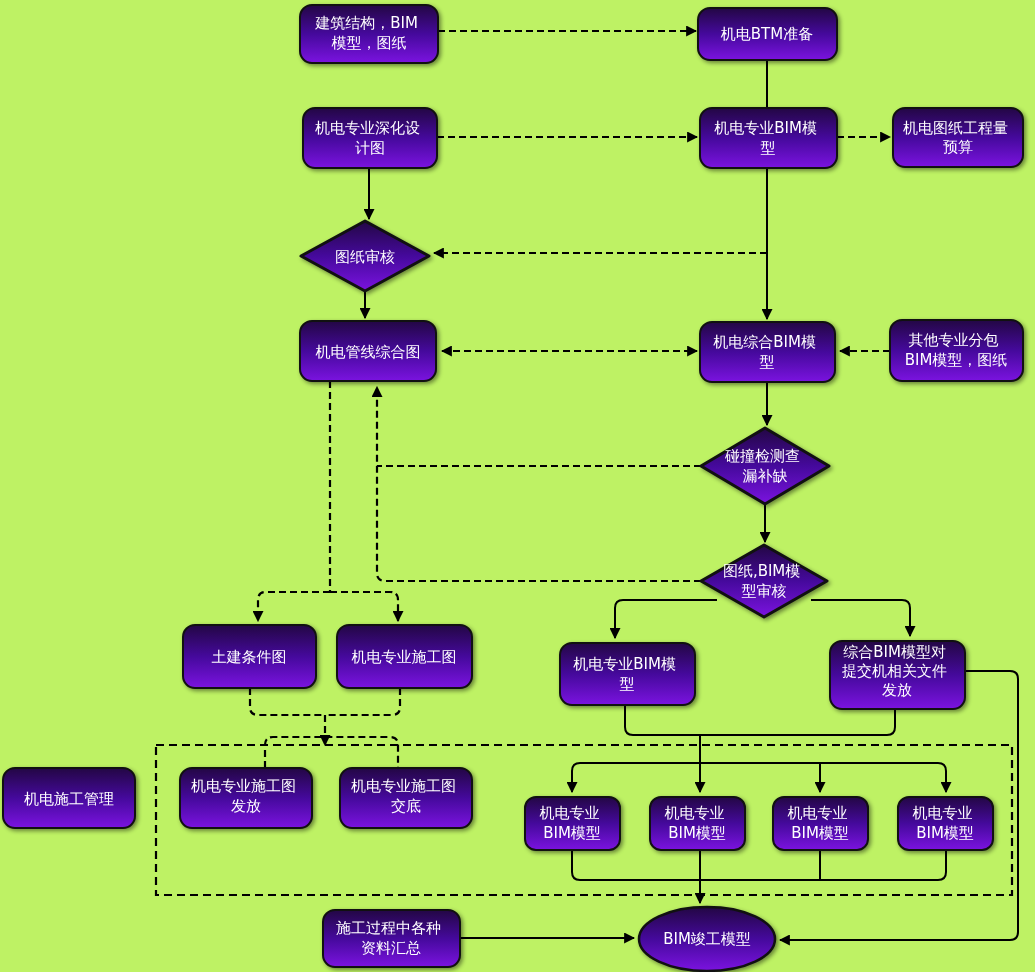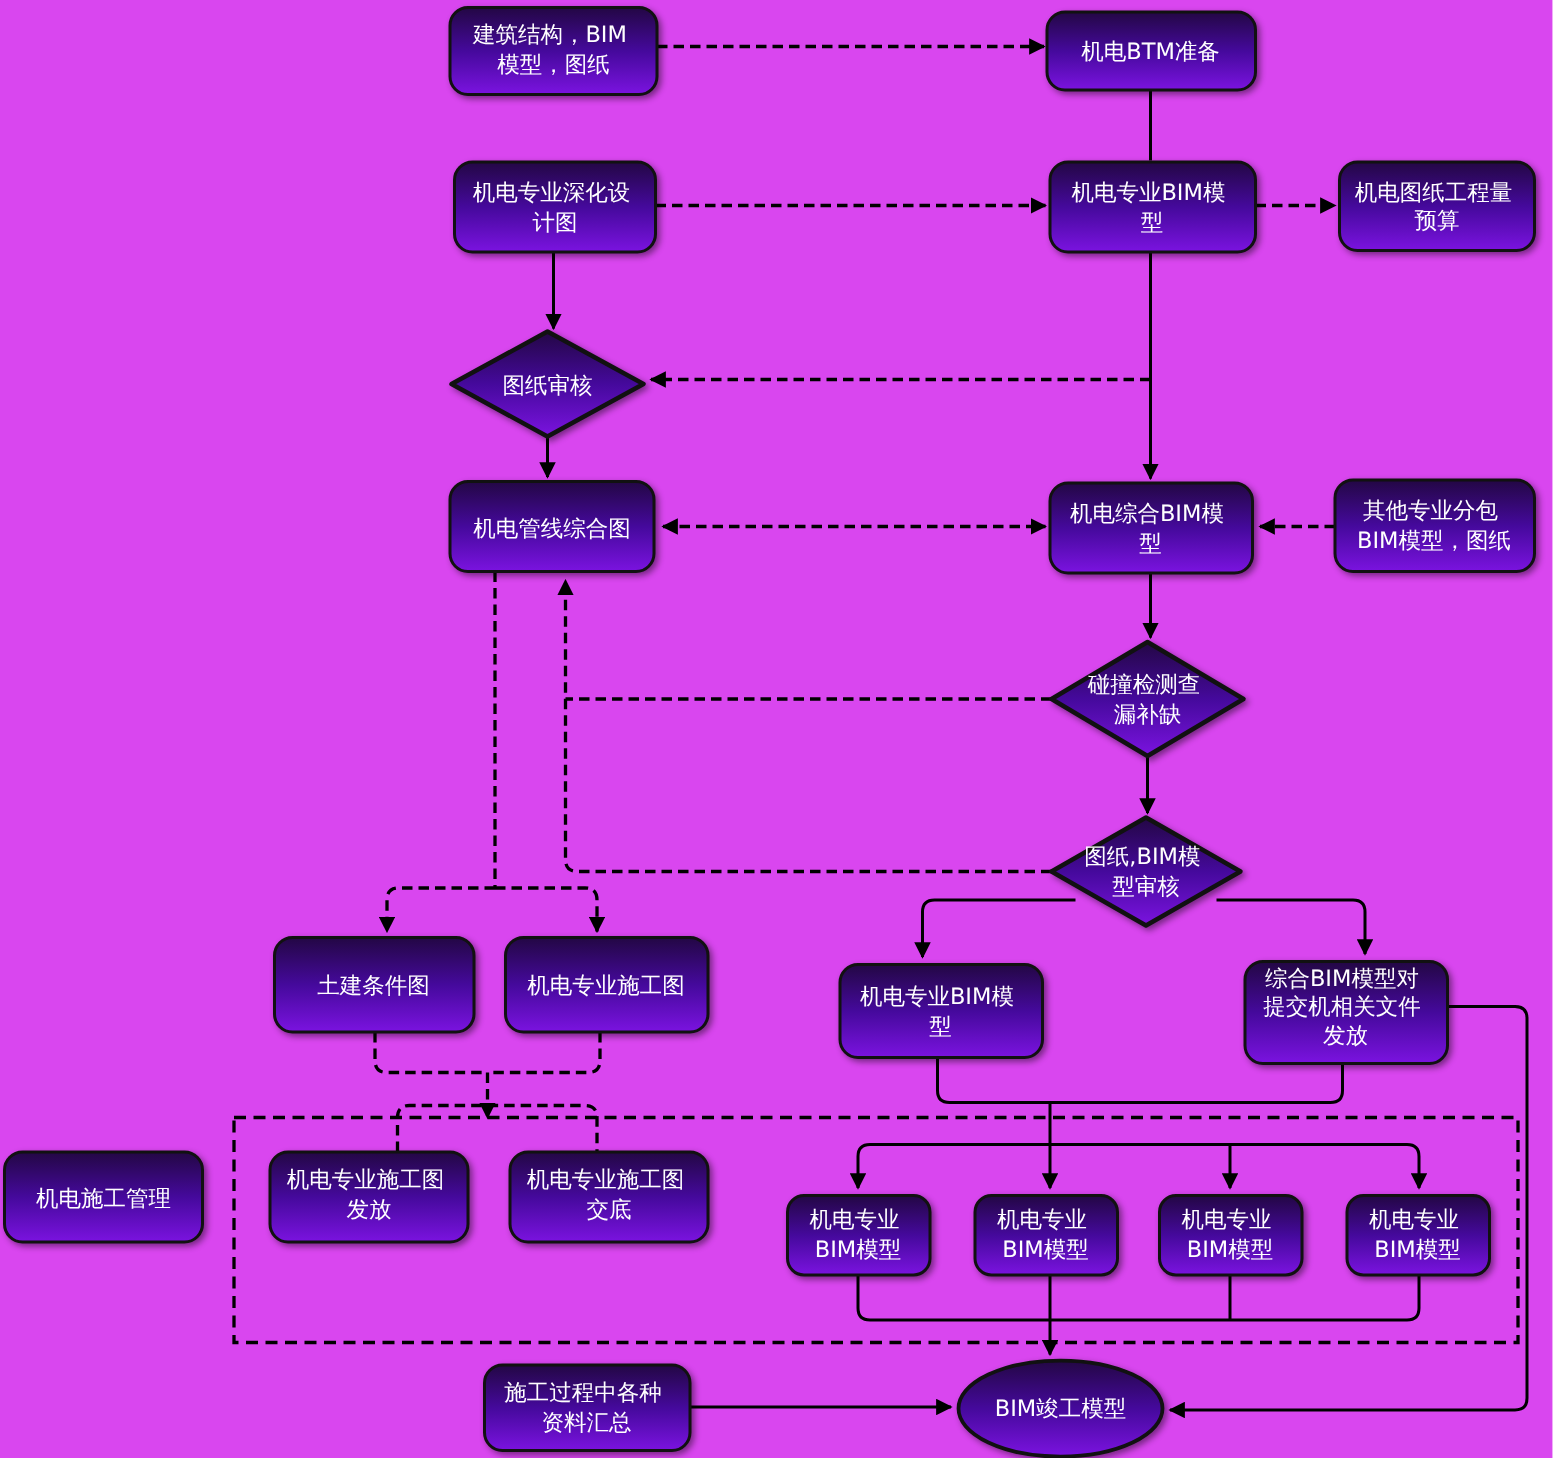--- a/index.html
+++ b/index.html
@@ -1,16 +1,16 @@
 <!DOCTYPE html>
 <html><head>
 <meta charset="utf-8">
 <style>
   html,body{margin:0;padding:0;background:#ffffff;}
-  #stage{position:relative;width:1035px;height:972px;background:#d946ef;overflow:hidden;
+  #stage{position:relative;width:1035px;height:972px;background:#bef264;overflow:hidden;
          font-family:"DejaVu Sans","Liberation Sans",sans-serif;}
   svg{position:absolute;left:0;top:0;}
   .shapes{filter:drop-shadow(2px 2.5px 2px rgba(0,0,0,0.45));}
   .node{stroke:#111111;stroke-width:2;fill:url(#nodeGrad);}
   .diamond{stroke:#111111;stroke-width:3;stroke-linejoin:round;fill:url(#nodeGrad);}
   .oval{stroke:#111111;stroke-width:2.5;fill:url(#nodeGrad);}
   .lbl{fill:#ffffff;font-size:15px;text-anchor:middle;}
   .solid{stroke:#000000;stroke-width:2;fill:none;}
   .dashed{stroke:#000000;stroke-width:2.2;fill:none;stroke-dasharray:7 4;}
   .zone{stroke:#000000;stroke-width:2.2;fill:none;stroke-dasharray:8 5;}

